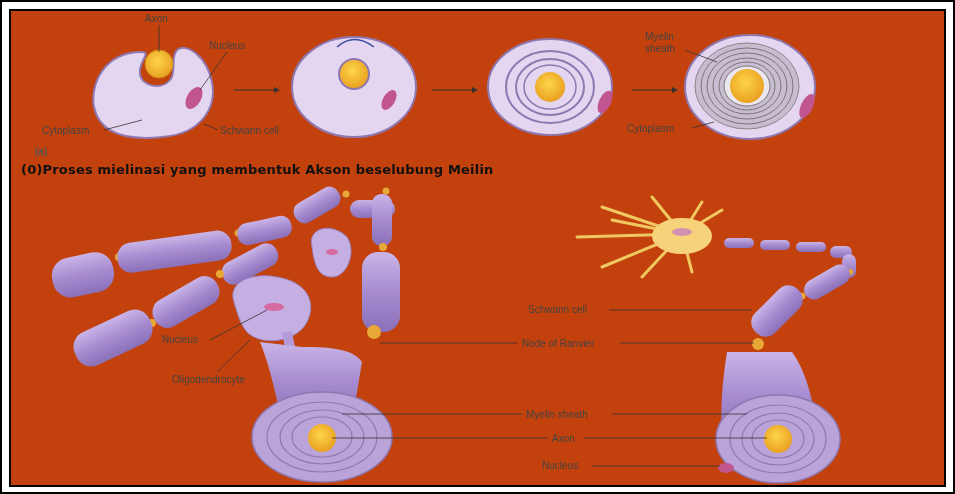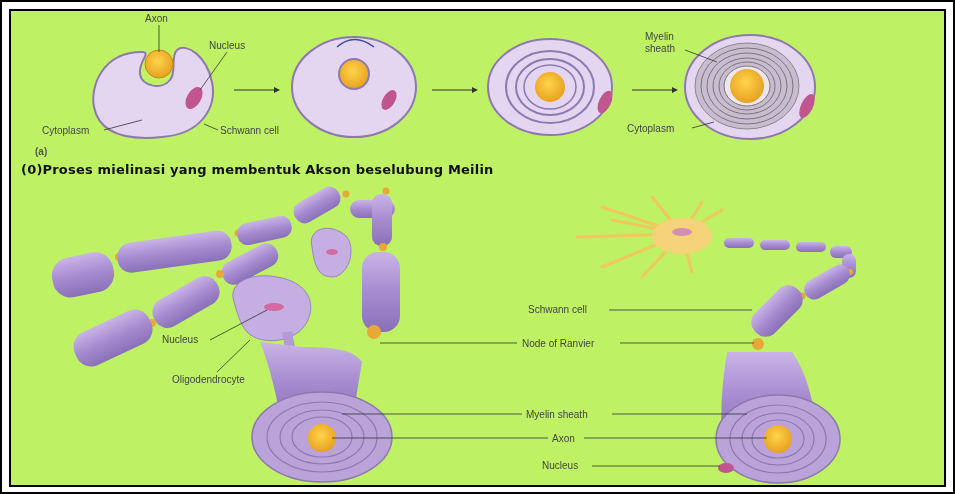--- a/index.html
+++ b/index.html
@@ -1,18 +1,18 @@
 <!DOCTYPE html>
 <html><head>
 <meta charset="utf-8">
 <style>
   html,body{margin:0;padding:0;background:#fff;}
   body{width:955px;height:494px;overflow:hidden;position:relative;font-family:"Liberation Sans",sans-serif;}
   .outer{position:absolute;left:0;top:0;width:951px;height:490px;border:2px solid #000;}
-  .inner{position:absolute;left:9px;top:9px;width:933px;height:474px;border:2px solid #000;background:#bef264;overflow:hidden;}
+  .inner{position:absolute;left:9px;top:9px;width:933px;height:474px;border:2px solid #000;background:#c2410c;overflow:hidden;}
   svg{position:absolute;left:0;top:0;}
   .lbl{font-family:"Liberation Sans",sans-serif;font-size:10px;fill:#444;}
   .caption{position:absolute;left:10px;top:151px;font-family:"DejaVu Sans",sans-serif;font-weight:bold;font-size:13px;color:#111;letter-spacing:0.2px;text-align:center;}
   .fig-a{font-family:"Liberation Sans",sans-serif;font-size:10px;font-weight:bold;fill:#555;}
 </style>
 </head>
 <body>
 
 <div class="outer"></div>
 <div class="inner">

